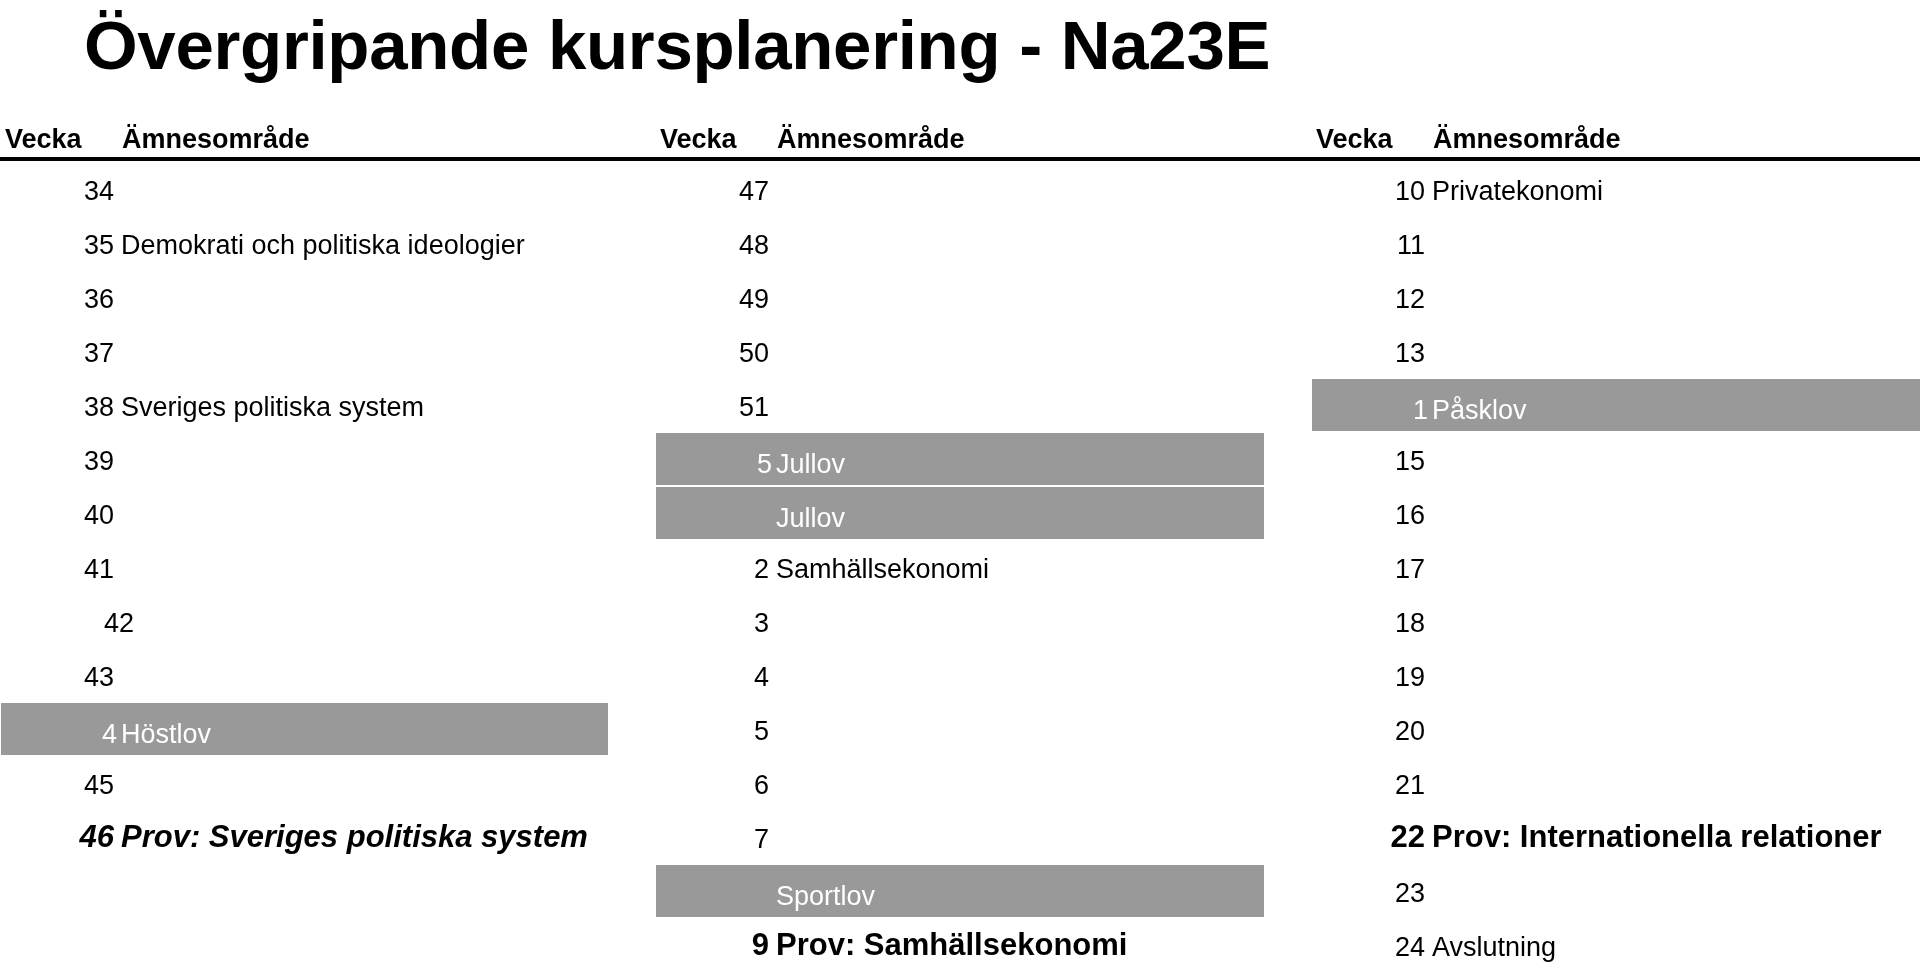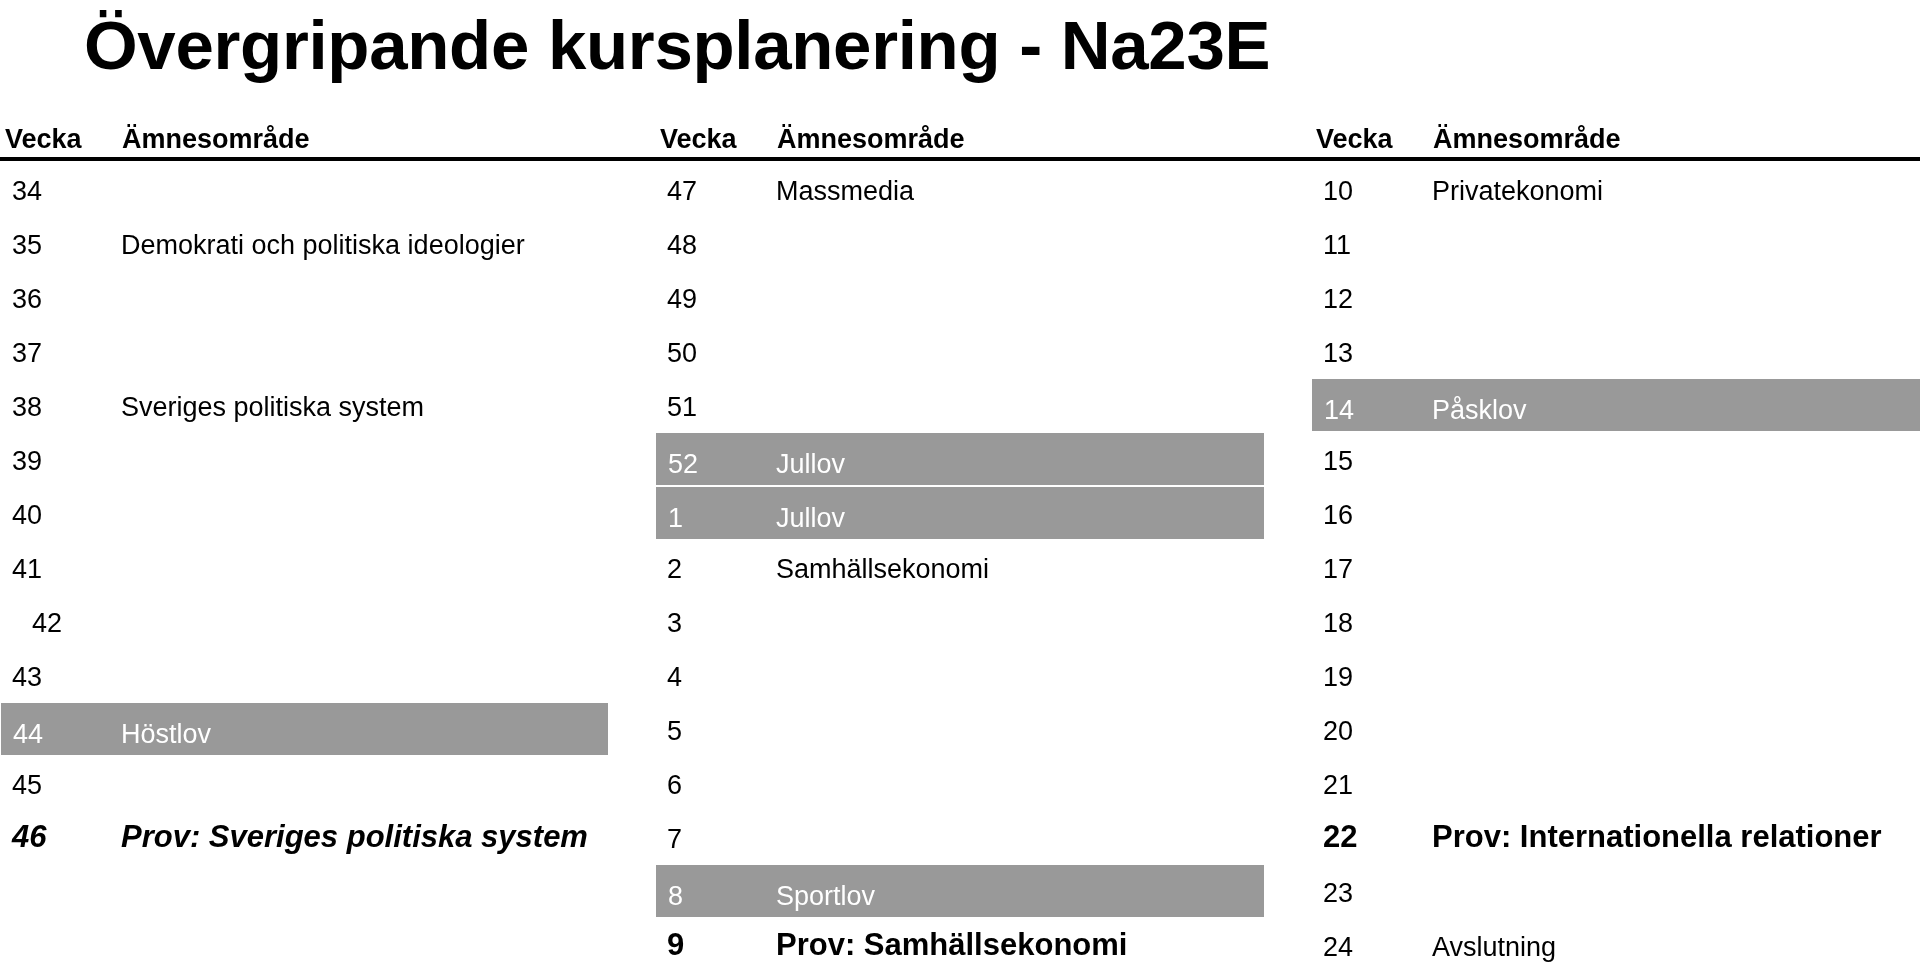--- a/index.html
+++ b/index.html
@@ -5,21 +5,21 @@
   html, body { margin:0; padding:0; background:#ffffff; }
   body { width:1920px; height:972px; position:relative; overflow:hidden;
          font-family:"Liberation Sans", sans-serif; color:#000; }
   .title { position:absolute; left:84px; top:0px; font-size:69px; line-height:92px;
            font-weight:bold; margin:0; white-space:nowrap; letter-spacing:-0.3px; }
   .hdr-line { position:absolute; left:0; top:157px; width:1920px; height:4px; background:#000; }
   .col { position:absolute; top:0; height:972px; }
   .col-hdr { position:absolute; top:122px; font-size:27px; font-weight:bold; line-height:34px; white-space:nowrap; }
   .row { position:absolute; left:0; height:52px; width:100%; }
   .row .wk, .row .topic { position:absolute; top:0; height:52px; font-size:27px; line-height:52px; white-space:nowrap; }
-  .row .wk { left:0; width:114px; padding-left:12px; box-sizing:border-box; }
+  .row .wk { left:0; width:114px; padding-left:12px; box-sizing:border-box;text-align:right; }
   .row .topic { left:117px; right:0; padding-left:4px; box-sizing:border-box; }
   .row.normal .wk, .row.normal .topic { line-height:56px; }
   .row.bold .wk, .row.bold .topic { font-weight:bold; font-size:31px; line-height:52px; }
   .row.gray .wk, .row.gray .topic { background:#999999; color:#ffffff; line-height:62px; }
   .row.gray .wk { left:1px; width:131px; }
 </style>
 </head>
 <body>
 
 <h1 class="title">Övergripande kursplanering - Na23E</h1>
@@ -83,21 +83,20 @@
       </div>
     </div>
 </div>
 
 <div class="col" style="left:655px; width:609px;">
   <div class="col-hdr" style="left:5px;">Vecka</div>
   <div class="col-hdr" style="left:122px;">Ämnesområde</div>
   <div class="rows">
       <div class="row normal" style="top: 163px;">
         <span class="wk">47</span>
-        <span class="topic">Massmedia</span>
       </div>
       <div class="row normal" style="top: 217px;">
         <span class="wk">48</span>
         <span class="topic"></span>
       </div>
       <div class="row normal" style="top: 271px;">
         <span class="wk">49</span>
         <span class="topic"></span>
       </div>
       <div class="row normal" style="top: 325px;">

